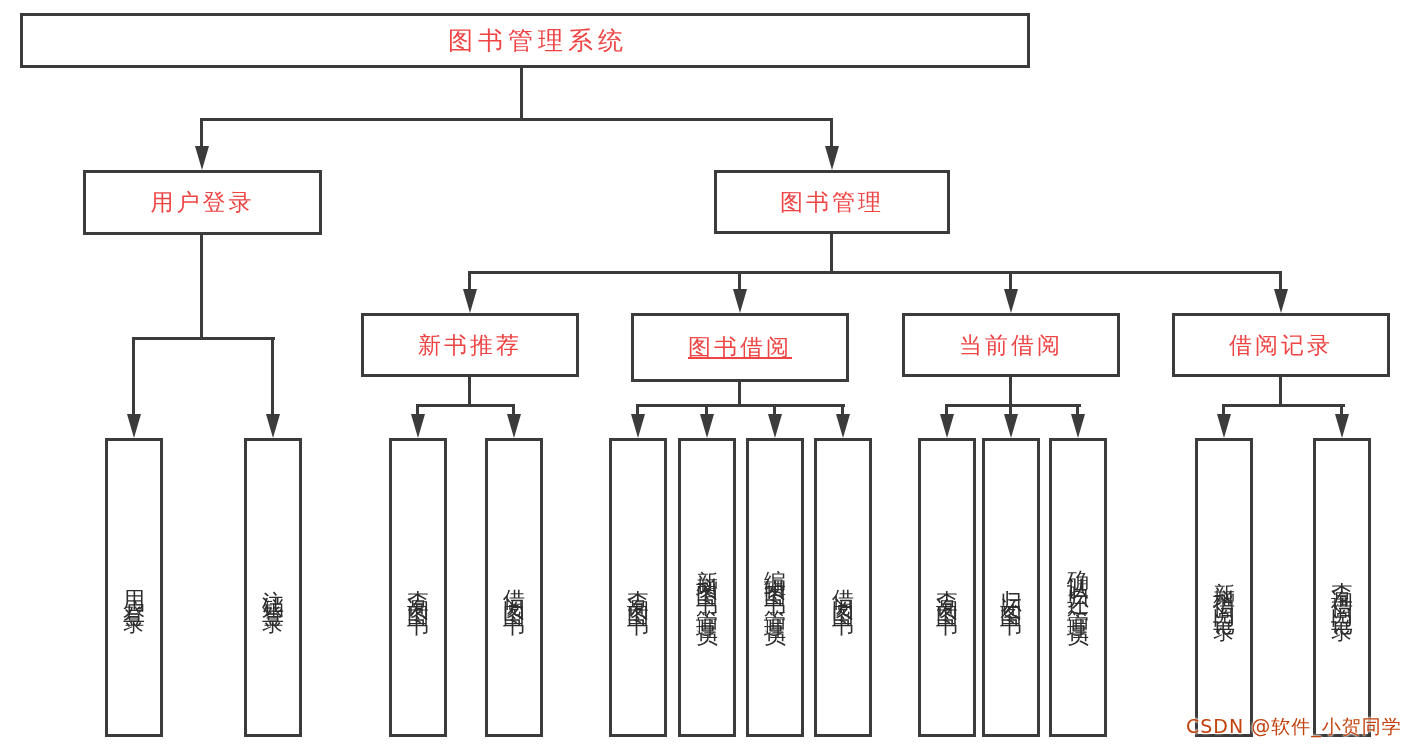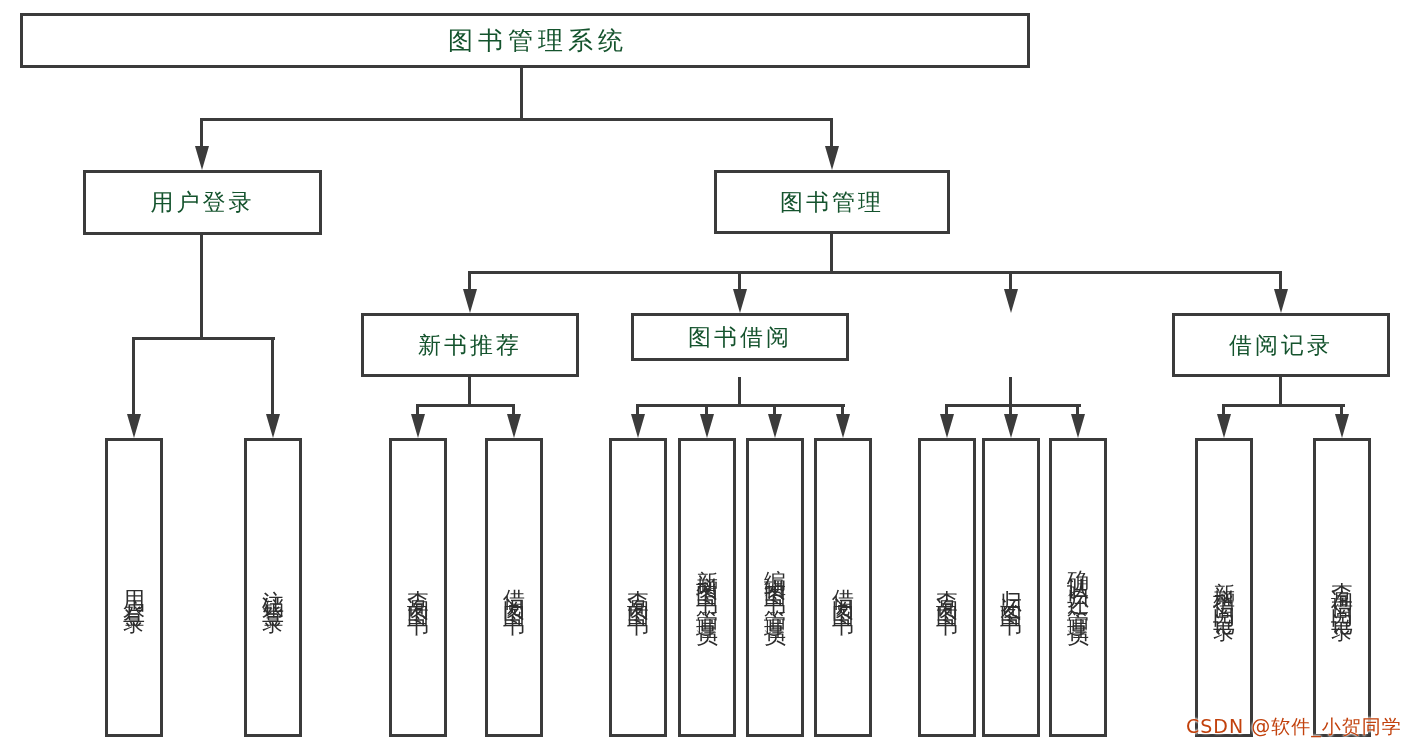--- a/index.html
+++ b/index.html
@@ -14,21 +14,21 @@
   .node{
     position:absolute;
     box-sizing:border-box;
     border:3px solid #3b3b3b;
     background:#ffffff;
     display:flex;
     align-items:center;
     justify-content:center;
     font-size:23px;
     letter-spacing:3px;
-    color:#14532d;
+    color:#ef4444;
     white-space:nowrap;
   }
   .node.root{font-size:25px;letter-spacing:5px;padding-left:26px;}
   .leaf{
     position:absolute;
     box-sizing:border-box;
     border:3px solid #3b3b3b;
     background:#ffffff;
     display:flex;
     align-items:center;
@@ -125,22 +125,23 @@
   <i class="a" style="left:1335px;top:414px;"></i>
 
   <div class="node root" style="left:20px;top:13px;width:1010px;height:55px;">图书管理系统</div>
 
   <div class="node" style="left:83px;top:170px;width:239px;height:65px;">用户登录</div>
 
   <div class="node" style="left:714px;top:170px;width:236px;height:64px;">图书管理</div>
 
   <div class="node" style="left:361px;top:313px;width:218px;height:64px;">新书推荐</div>
 
-  <div class="node" style="left:631px;top:313px;width:218px;height:48px;">图书借阅</div>
+  <div class="node" style="left:631px;top:313px;width:218px;height:69px;text-decoration:underline;">图书借阅</div>
 
+  <div class="node" style="left:902px;top:313px;width:218px;height:64px;">当前借阅</div>
 
   <div class="node" style="left:1172px;top:313px;width:218px;height:64px;">借阅记录</div>
 
   <div class="leaf" style="left:105px;top:438px;width:58px;height:299px;">
     <span>用户登录</span>
   </div>
   <div class="leaf" style="left:244px;top:438px;width:58px;height:299px;">
     <span>注销登录</span>
   </div>
   <div class="leaf" style="left:389px;top:438px;width:58px;height:299px;">

